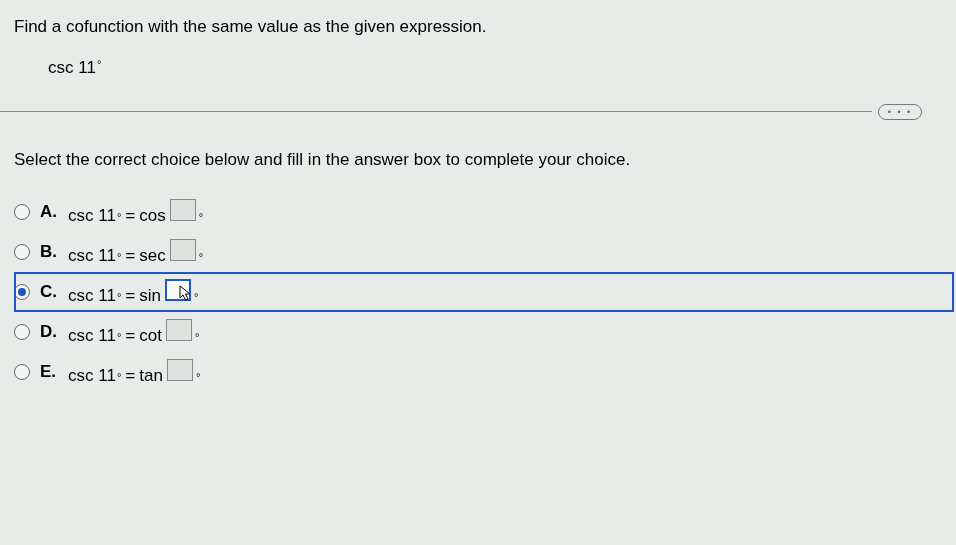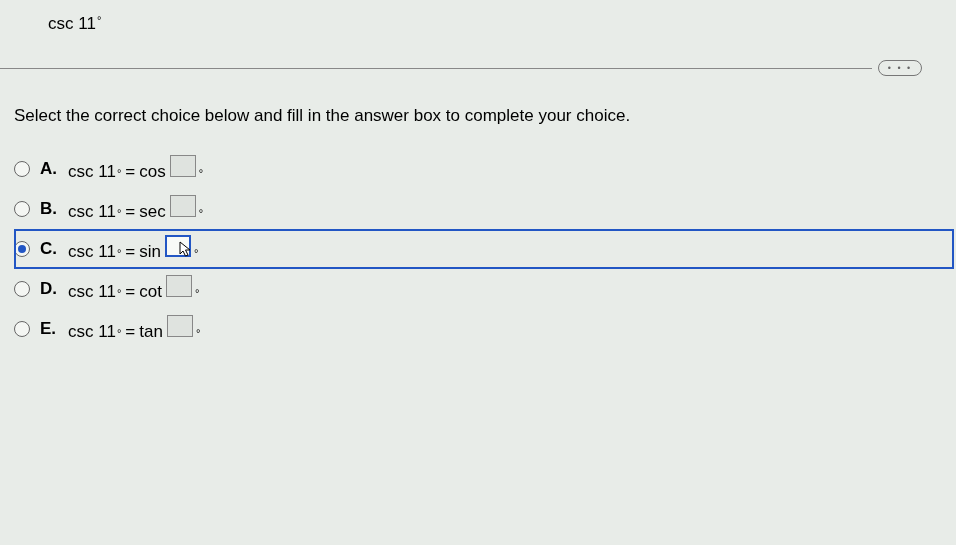--- a/index.html
+++ b/index.html
@@ -139,20 +139,21 @@
       vertical-align: super;
       margin-left: 1px;
     }
     .eq { margin: 0 4px; }
   </style>
 </head>
 <body>
 
 <div class="container">
 
+  <div class="question-text">Find a cofunction with the same value as the given expression.</div>
 
   <div class="expression">
     <span class="expr-line">
       <span class="fn">csc</span>
       <span>&nbsp;</span>
       <span>11</span>
       <span class="deg-sym">°</span>
     </span>
   </div>
 

